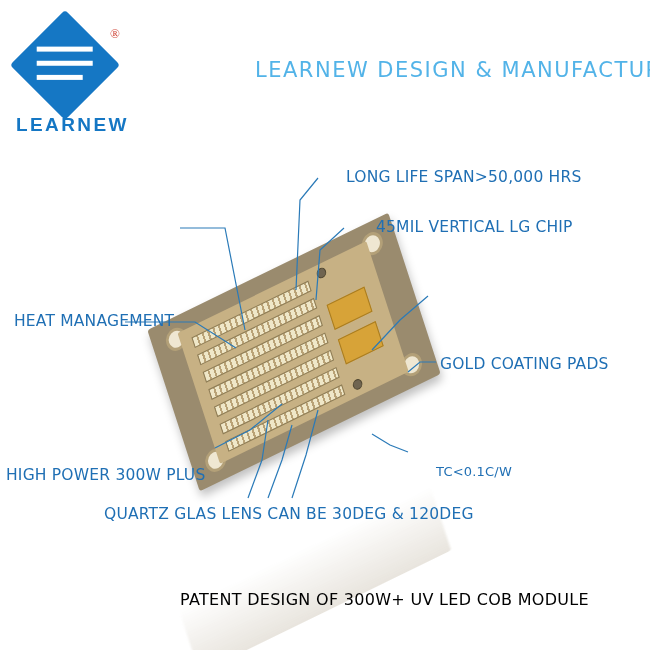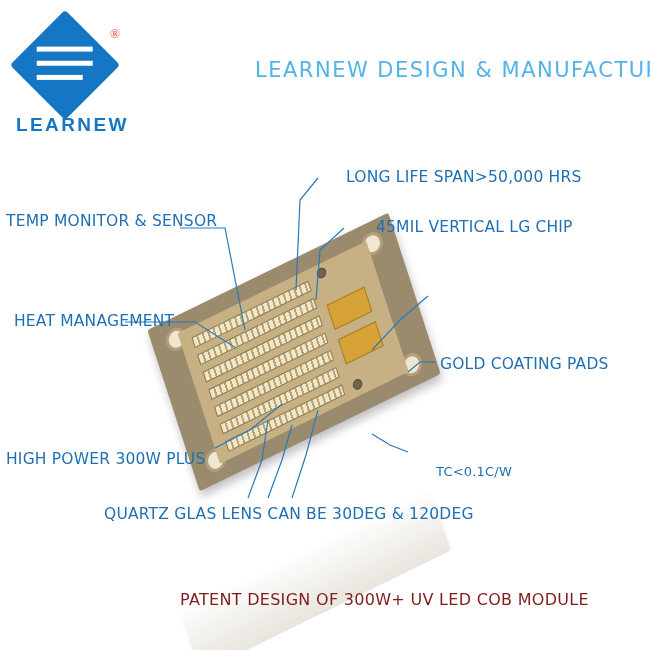--- a/index.html
+++ b/index.html
@@ -169,21 +169,21 @@
     letter-spacing: 0.2px;
   }
   .label.sub {
     font-size: 13px;
   }
   .footer-title {
     position: absolute;
     left: 180px;
     top: 590px;
     font-size: 16px;
-    color: #7f1d1d;
+    color: #000000;
     font-family: "DejaVu Sans", sans-serif;
     white-space: nowrap;
     letter-spacing: 0.3px;
   }
   svg.leaders {
     position: absolute;
     left: 0;
     top: 0;
     width: 650px;
     height: 650px;
@@ -242,23 +242,22 @@
       <polyline points="436,362 420,362 408,372"></polyline>
       <polyline points="215,448 250,430 282,404"></polyline>
       <polyline points="408,452 390,445 372,434"></polyline>
       <polyline points="248,498 262,460 268,420"></polyline>
       <polyline points="268,498 282,460 292,425"></polyline>
       <polyline points="292,498 306,455 318,410"></polyline>
     </g>
   </svg>
 
   <div class="label" style="left:322px; top:168px;margin-left:24px;">LONG LIFE SPAN&gt;50,000 HRS</div>
-  <div class="label" style="left:6px;   top:212px;">TEMP MONITOR &amp; SENSOR</div>
   <div class="label" style="left:348px; top:218px;margin-left:28px;">45MIL VERTICAL LG CHIP</div>
   <div class="label" style="left:14px;  top:312px;">HEAT MANAGEMENT</div>
   <div class="label" style="left:440px; top:355px;">GOLD COATING PADS</div>
-  <div class="label" style="left:6px;   top:450px;">HIGH POWER 300W PLUS</div>
+  <div class="label" style="left:6px;   top:466px;">HIGH POWER 300W PLUS</div>
   <div class="label sub" style="left:412px; top:464px;margin-left:24px;">TC&lt;0.1C/W</div>
   <div class="label" style="left:104px; top:505px;text-align:right;">QUARTZ GLAS LENS CAN BE 30DEG &amp; 120DEG</div>
 
   <div class="footer-title">PATENT DESIGN OF 300W+ UV LED COB MODULE</div>
 
 </div>
 
 </body></html>

